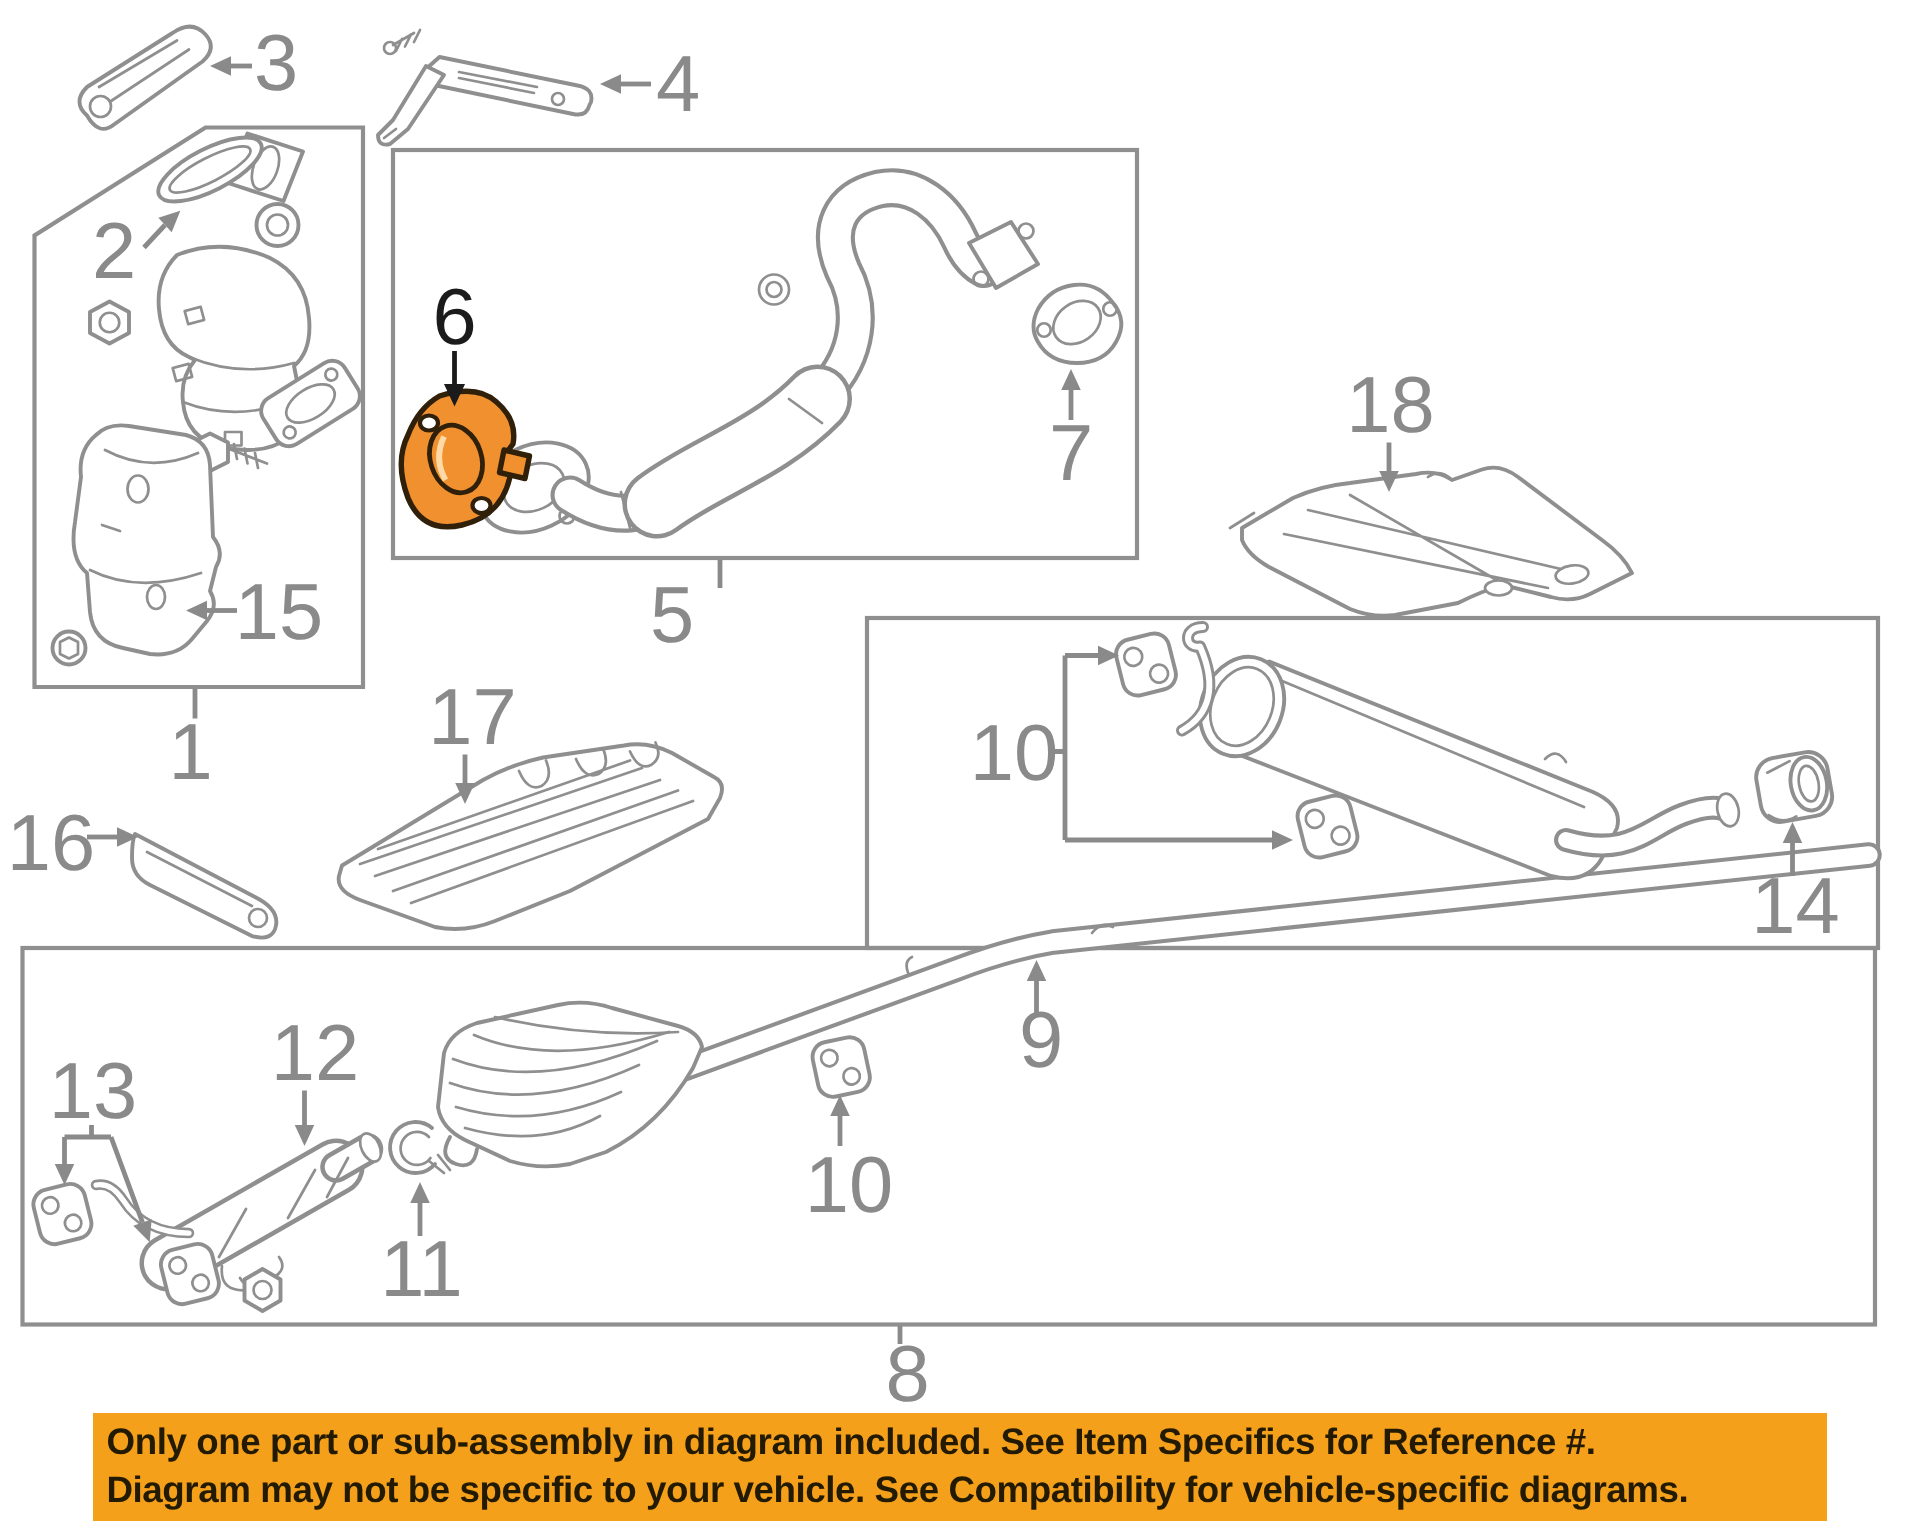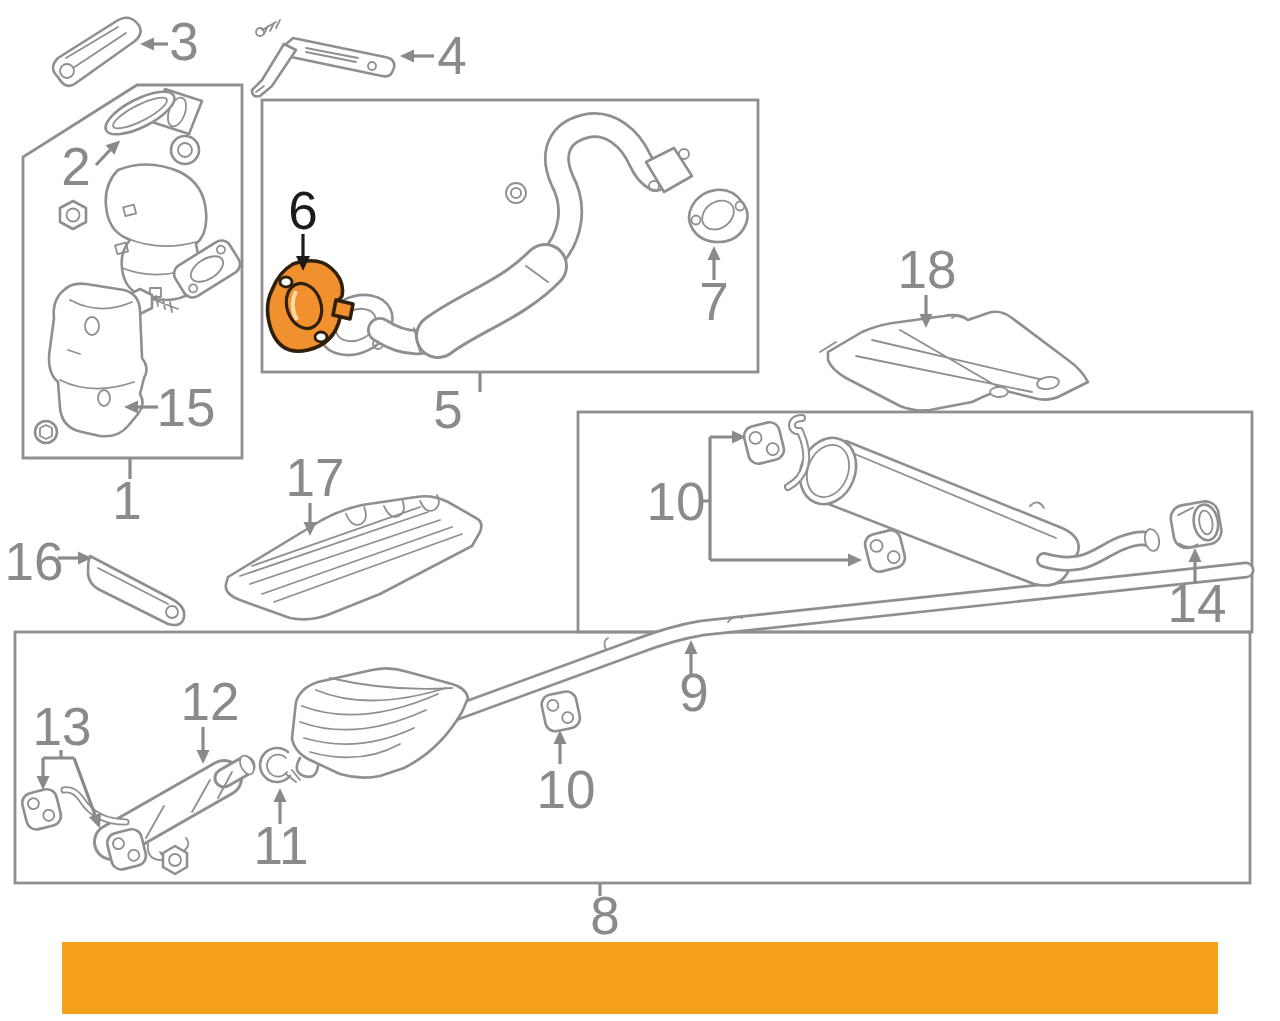--- a/index.html
+++ b/index.html
@@ -337,14 +337,16 @@
     <line class="cln" x1="310" y1="503" x2="310" y2="522"></line>
     <polygon class="arr" points="0,-6.5 0,6.5 14,0" transform="translate(310,522) rotate(90)"></polygon>
 
     <text class="num" x="927" y="288">18</text>
     <line class="cln" x1="926" y1="295" x2="926" y2="314"></line>
     <polygon class="arr" points="0,-6.5 0,6.5 14,0" transform="translate(926,314) rotate(90)"></polygon>
   </g>
 </svg>
 
   <div class="banner">
+    <div>Only one part or sub-assembly in diagram included. See Item Specifics for Reference #.</div>
+    <div>Diagram may not be specific to your vehicle. See Compatibility for vehicle-specific diagrams.</div>
   </div>
 </div>
 
 </body></html>

